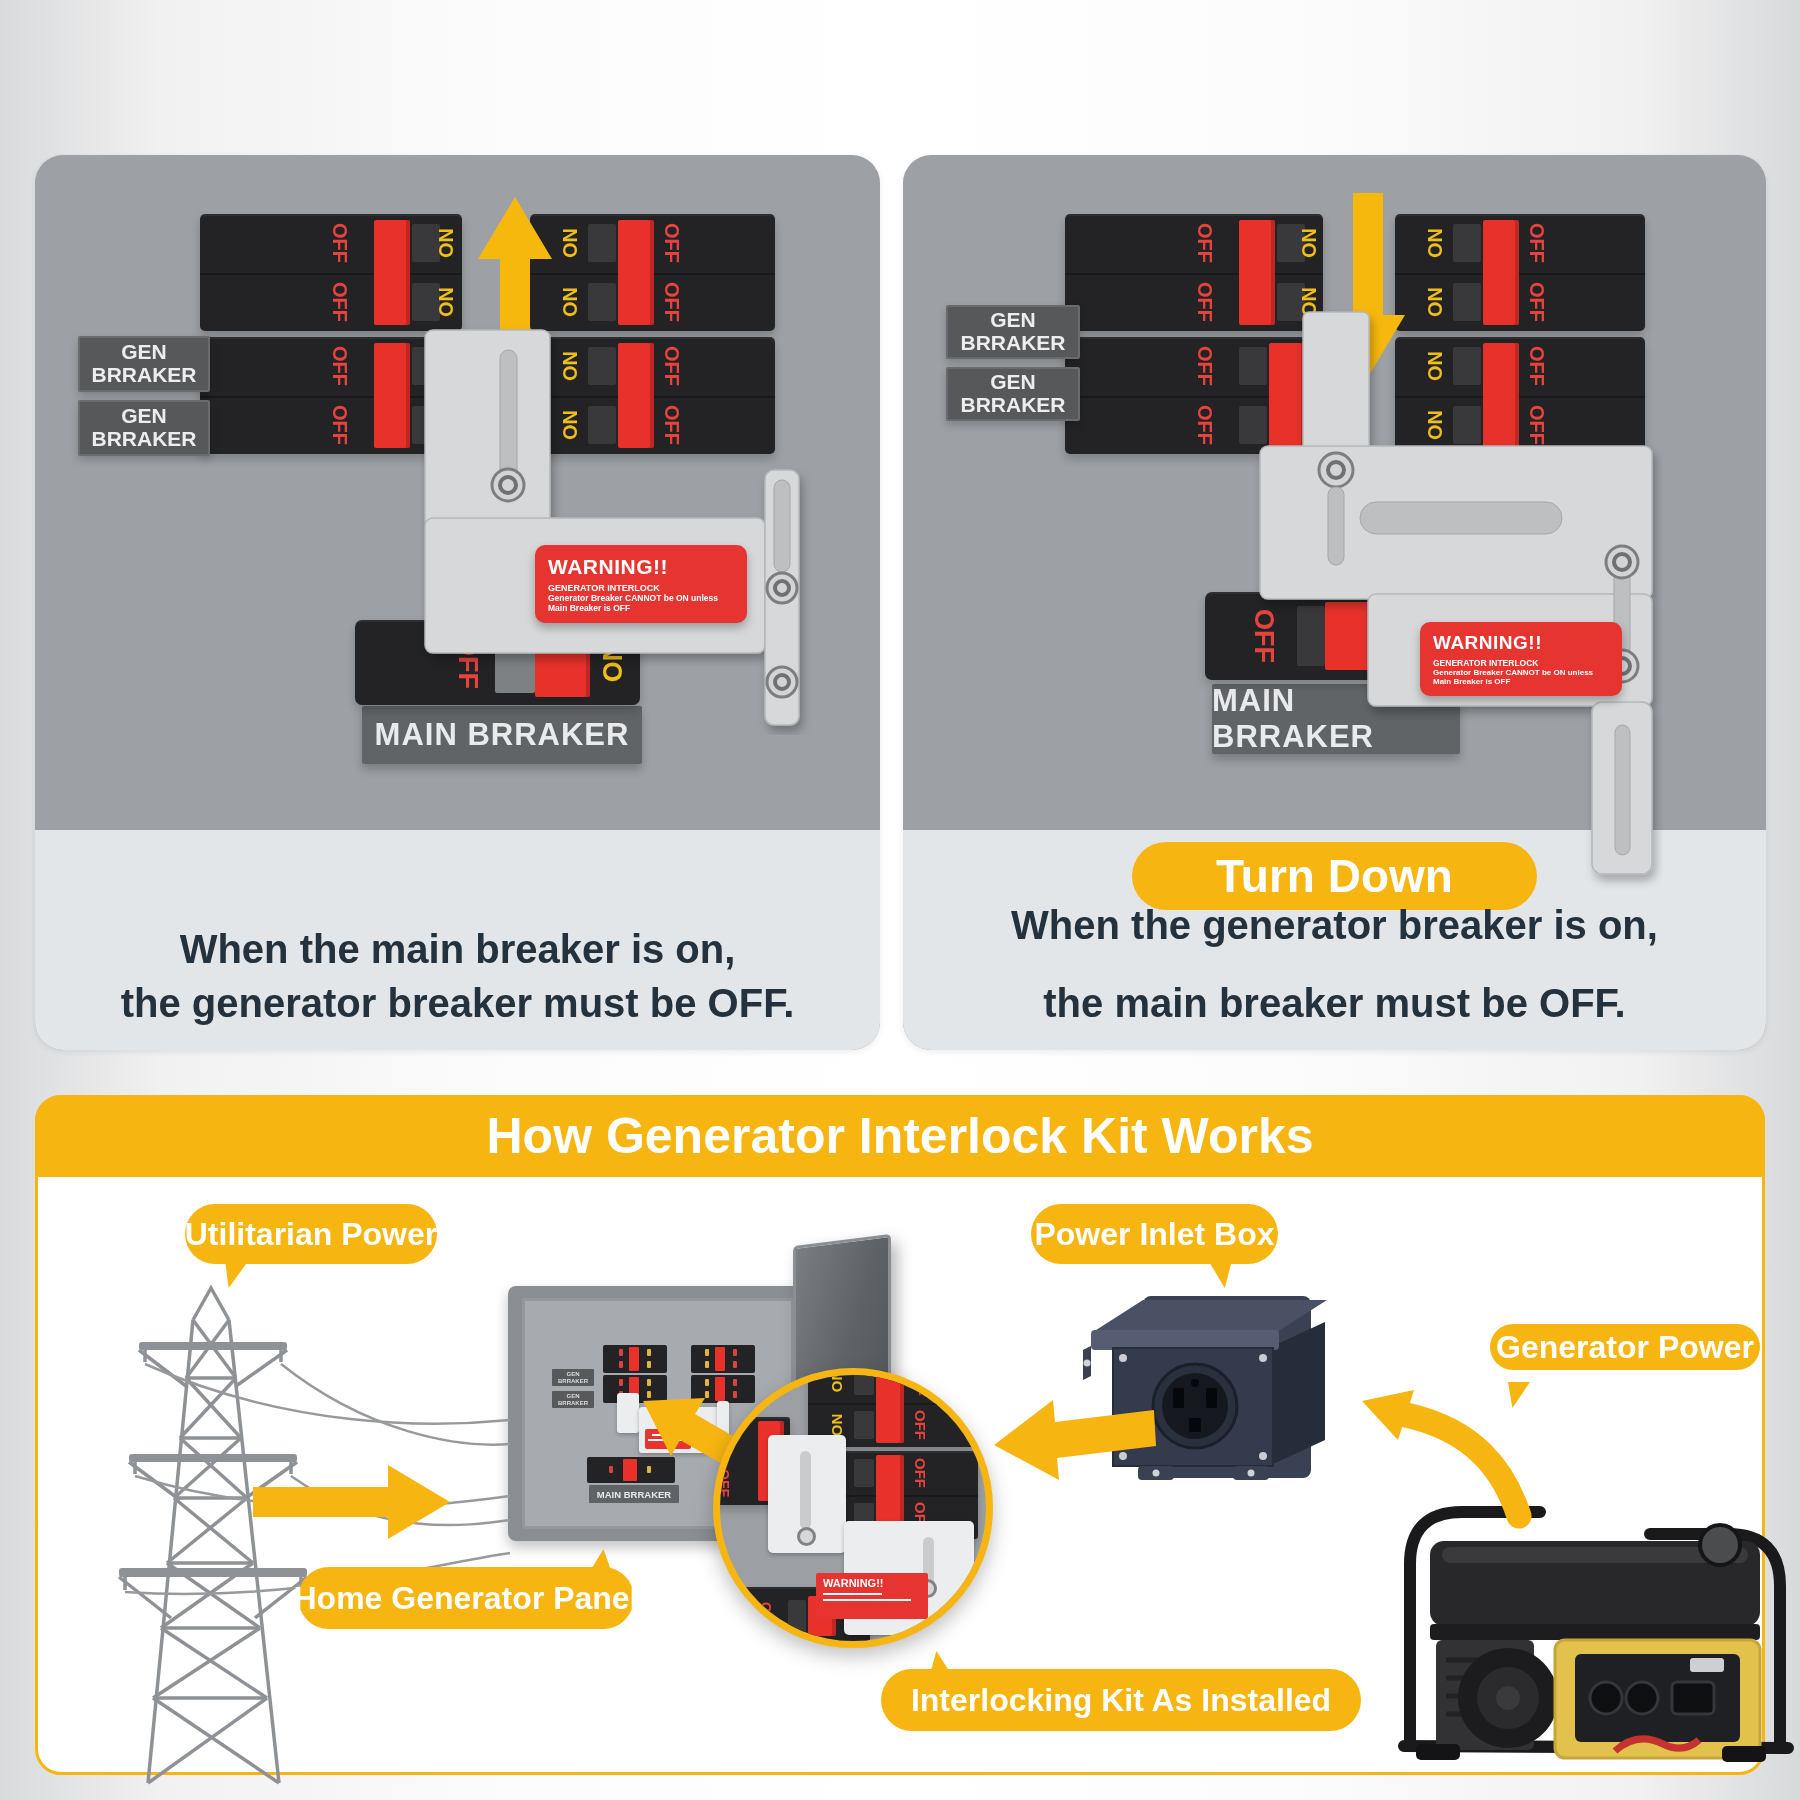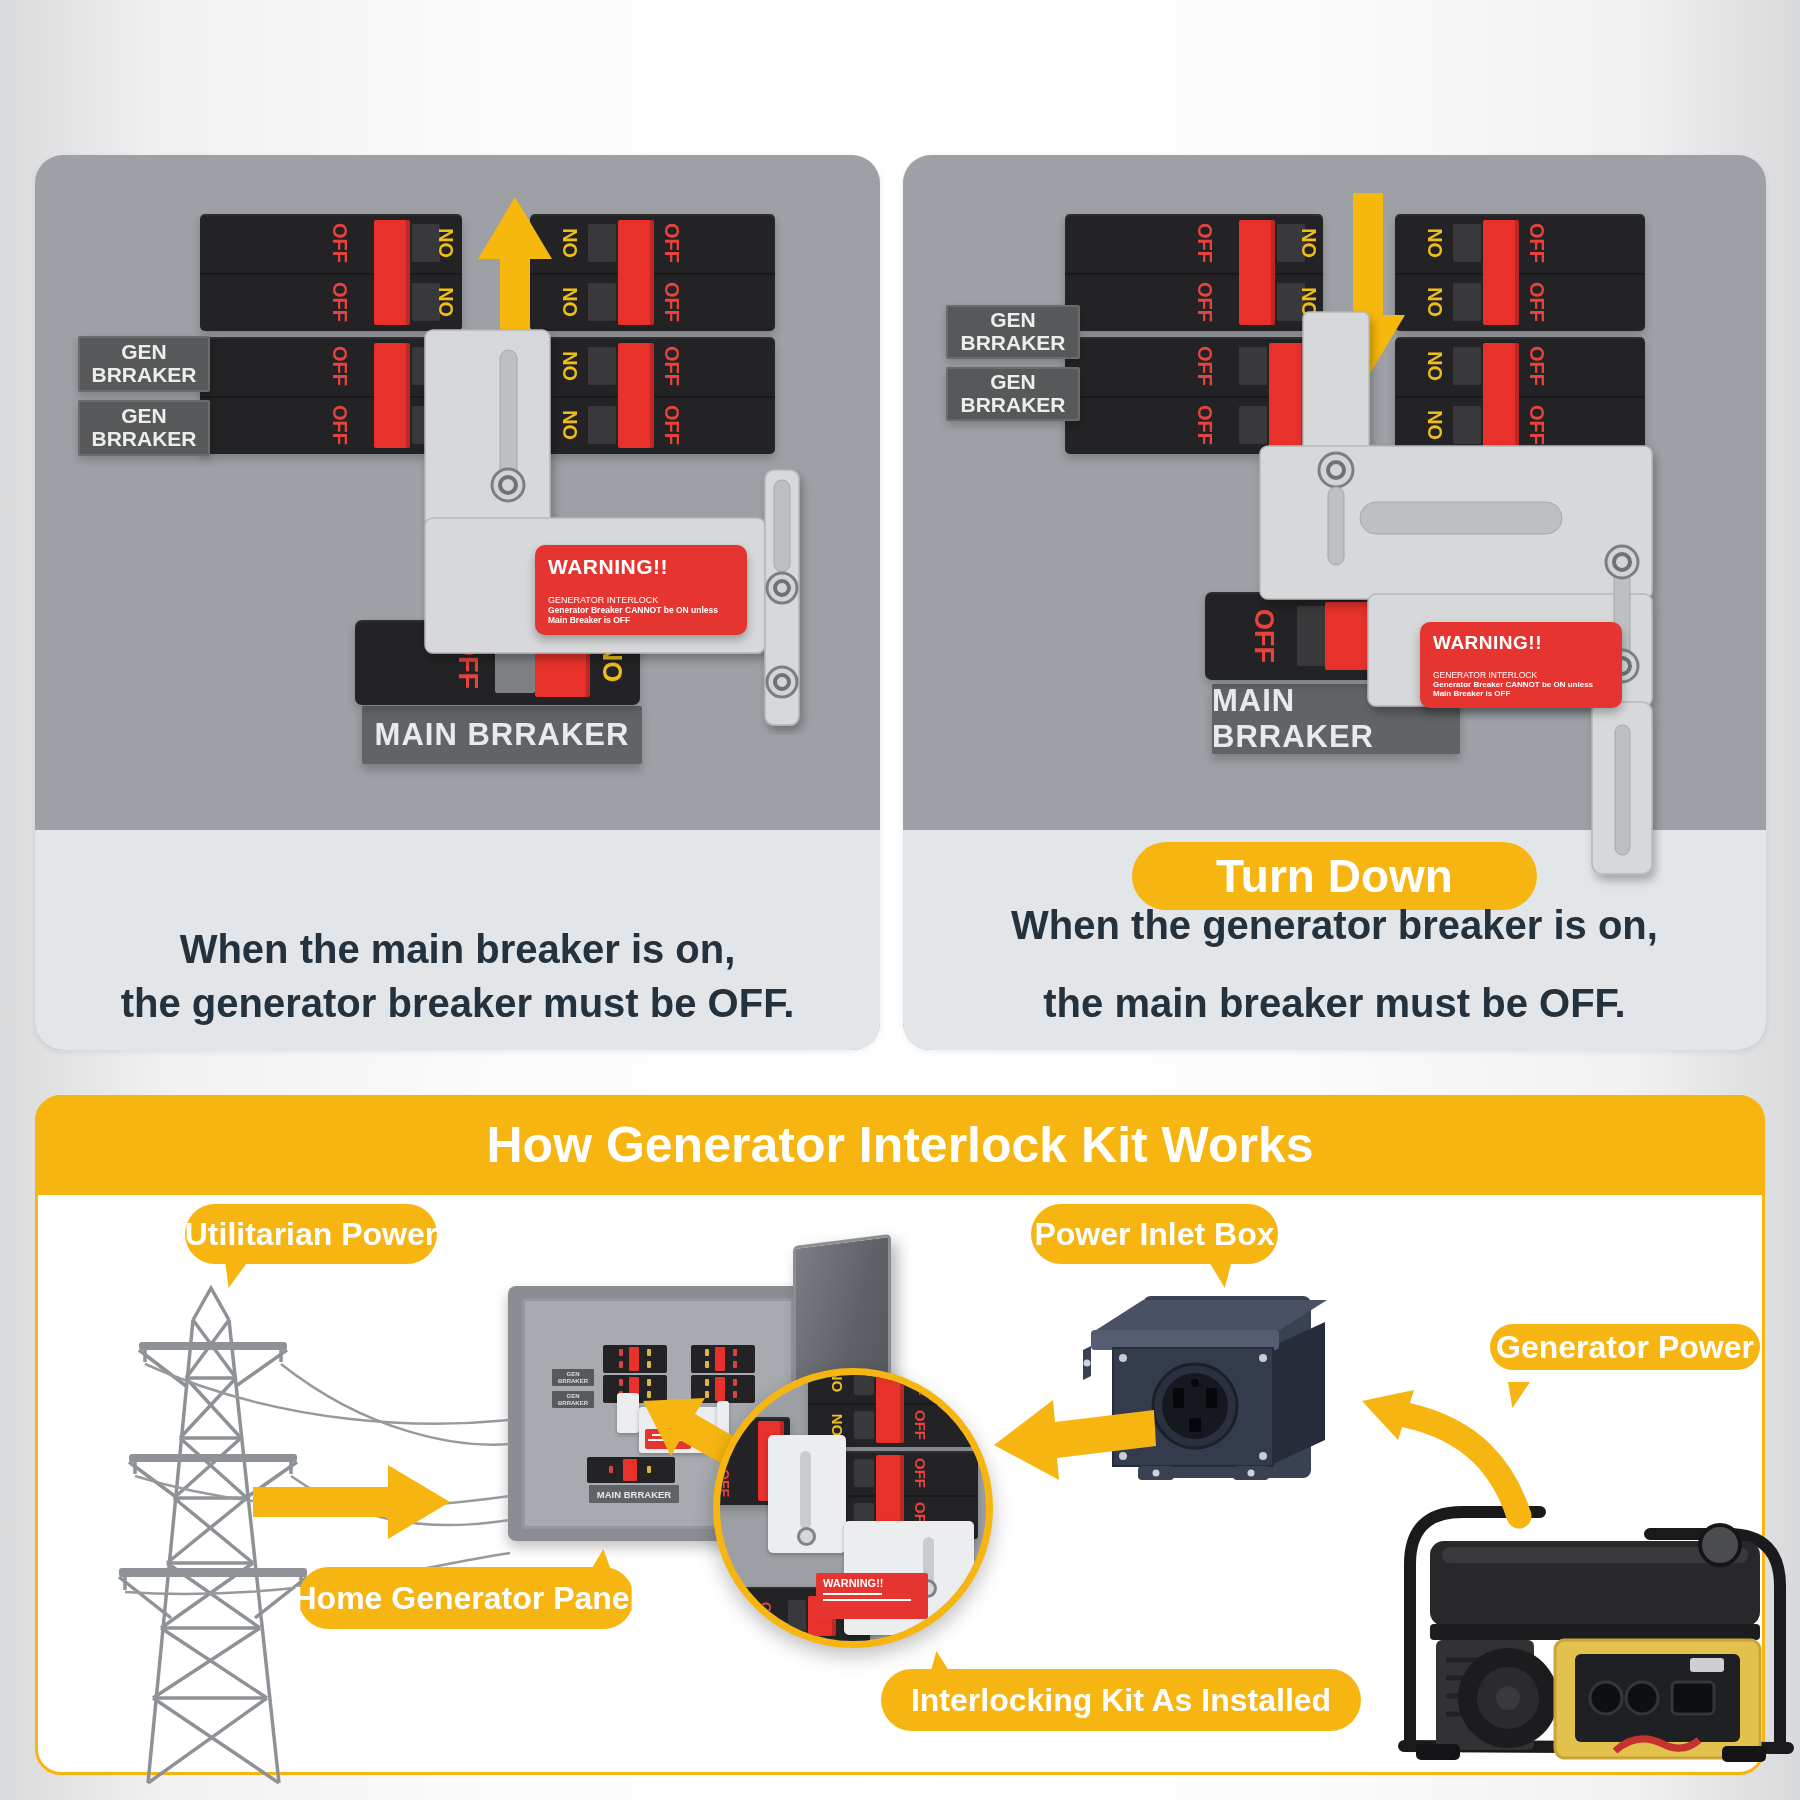--- a/index.html
+++ b/index.html
@@ -18,26 +18,26 @@
 .hd{position:absolute;background:#E8312A;border-radius:2px;box-shadow:inset -4px 0 0 rgba(0,0,0,.18)}
 .nt{position:absolute;background:#39393B;border-radius:2px}
 .nt.lite{background:#7E8184}
 .genlab{position:absolute;background:#57585A;border:2px solid #6a6b6d;color:#ECEDED;font-weight:bold;font-size:21px;line-height:1.08;display:flex;flex-direction:column;align-items:center;justify-content:center;text-align:center;border-radius:2px;box-shadow:0 4px 8px rgba(0,0,0,.2)}
 .mainlab{position:absolute;background:#616467;color:#E9EAEB;font-weight:bold;font-size:31px;letter-spacing:1px;display:flex;align-items:center;justify-content:center;border-radius:2px;box-shadow:0 6px 10px rgba(0,0,0,.22);z-index:2}
 .g.main{z-index:3;border-radius:7px}
 .arrow-svg{position:absolute;z-index:4}
 .plate-svg{position:absolute;z-index:5}
 .warn{position:absolute;background:#E63530;border-radius:10px;color:#fff;padding:10px 13px;box-shadow:0 5px 10px rgba(0,0,0,.28);z-index:6}
 .warn .wt{font-size:21px;font-weight:bold;letter-spacing:.5px}
-.warn .w1{margin-top:16px;font-size:9px;font-weight:normal}
+.warn .w1{margin-top:4px;font-size:9px;font-weight:bold}
 .warn .w2{font-size:8.5px;font-weight:bold}
 .pill{position:absolute;background:#F6B511;border-radius:40px;display:flex;align-items:center;justify-content:center;color:#fff;font-weight:bold;font-size:46px;z-index:7}
 .desc{position:absolute;left:0;width:100%;text-align:center;font-weight:bold;font-size:40px;color:#24323D;z-index:7}
 .sec{position:absolute;left:35px;top:1095px;width:1730px;height:680px;background:#fff;border:3px solid #F6B511;border-radius:26px}
-.sec-h{position:absolute;left:-3px;top:-3px;right:-3px;height:100px;background:#F6B511;border-radius:26px 26px 0 0;display:flex;align-items:center;justify-content:center;font-size:50px;font-weight:bold;color:#fff;z-index:8}
+.sec-h{position:absolute;left:-3px;top:-3px;right:-3px;height:82px;background:#F6B511;border-radius:26px 26px 0 0;display:flex;align-items:center;justify-content:center;font-size:50px;font-weight:bold;color:#fff;z-index:8}
 .ovl{position:absolute;left:0;top:0;z-index:4;pointer-events:none}
 .illus{position:absolute;z-index:2}
 .bub{position:absolute;background:#F6B511;color:#fff;font-weight:bold;font-size:32px;display:flex;align-items:center;justify-content:center;border-radius:40px;z-index:7;white-space:nowrap}
 .tail{position:absolute;background:#F6B511;z-index:7}
 .backplate{position:absolute;background:#8A8E92;border-radius:8px;z-index:1;box-shadow:0 6px 14px rgba(0,0,0,.25)}
 .innerplate{position:absolute;background:#A7ABAF;border-radius:4px;box-shadow:inset 0 0 0 3px #94989c;z-index:1}
 .door{position:absolute;transform:skewY(-7deg);transform-origin:top left;background:linear-gradient(105deg,#7a7e82 0%,#5f6367 45%,#4a4e52 100%);border:3px solid #8b8f93;border-radius:5px;z-index:3;box-shadow:6px 8px 16px rgba(0,0,0,.3)}
 .mg{position:absolute;background:#232325;border-radius:2px;z-index:2}
 .mh{position:absolute;top:2px;bottom:2px;width:10px;background:#E8312A;border-radius:1px}
 .mt{position:absolute;width:4px;height:7px;border-radius:1px}

